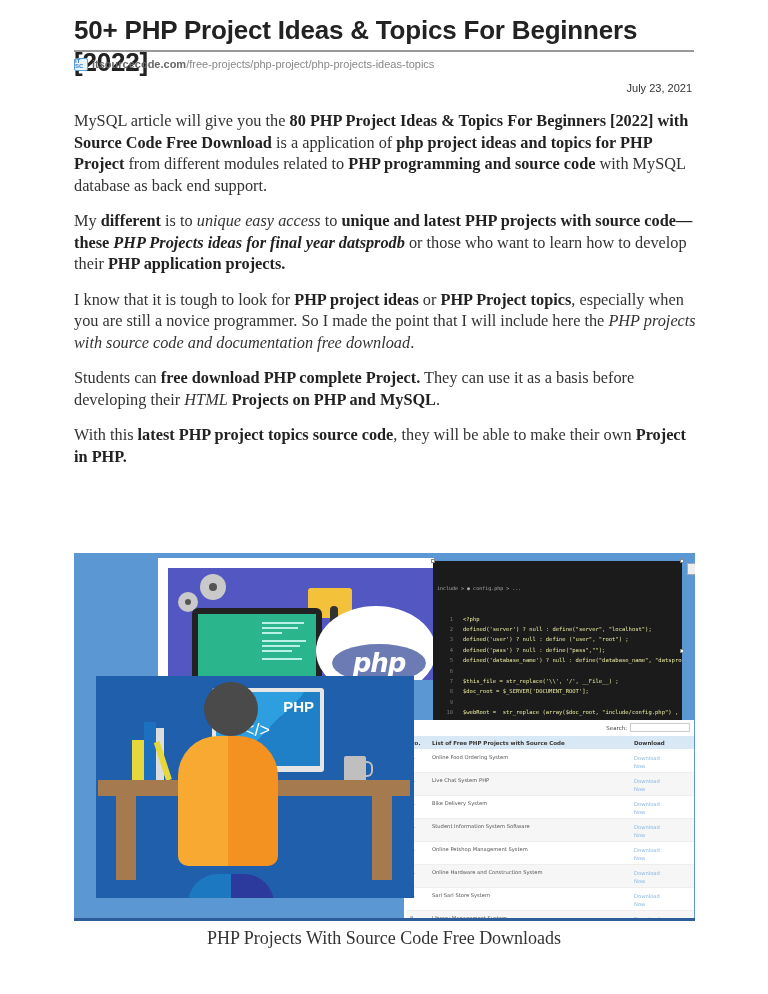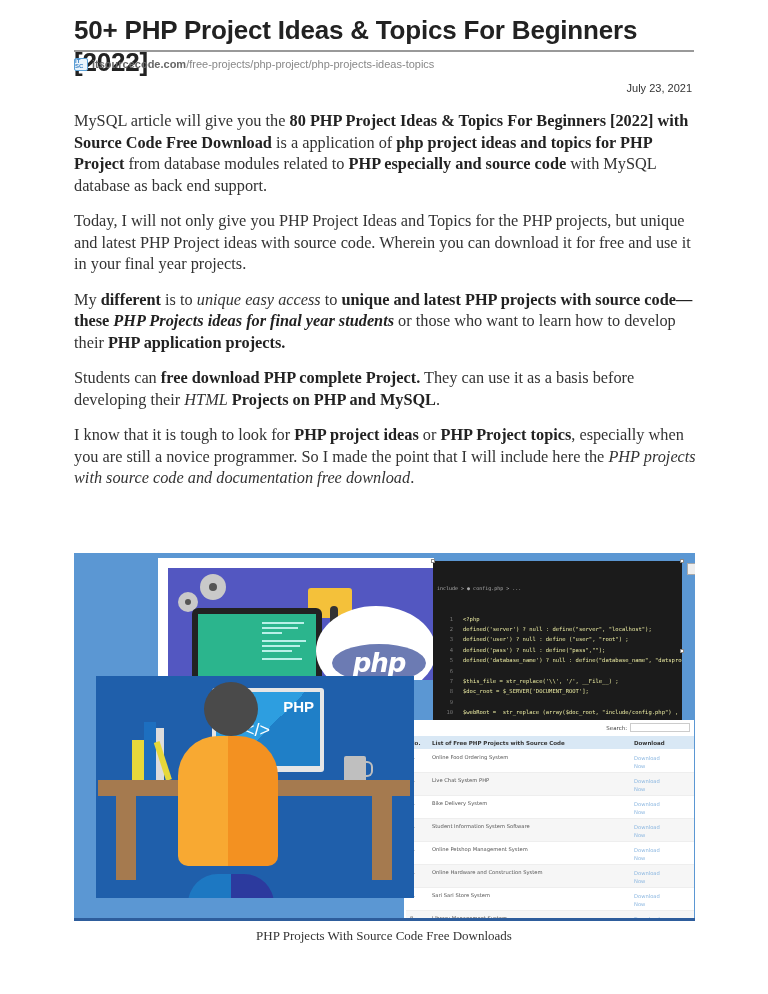--- a/index.html
+++ b/index.html
@@ -75,49 +75,51 @@
   .monitor-screen .tag { position: absolute; left: 28px; top: 28px; font-size: 18px; font-weight: normal; }
   .head { position: absolute; left: 108px; top: 6px; width: 54px; height: 54px; border-radius: 50%; background: #4a4a4a; }
   .body-back { position: absolute; left: 82px; top: 60px; width: 100px; height: 130px; border-radius: 40px 40px 10px 10px;
     background: linear-gradient(90deg, #f8a932 50%, #f39121 50%); }
   .shoulders { position: absolute; left: 86px; top: 62px; width: 92px; height: 60px; border-radius: 46px 46px 0 0; background: #8cc63f; z-index: 0; }
   .chair-base { position: absolute; left: 92px; top: 198px; width: 86px; height: 30px; border-radius: 40px 40px 0 0; background: linear-gradient(90deg, #1d78c2 50%, #2c3a9e 50%); }
   .book { position: absolute; bottom: 118px; }
   .mug { position: absolute; left: 248px; top: 80px; width: 22px; height: 26px; background: #bfbfbf; border-radius: 2px; }
   .mug::after { content: ""; position: absolute; right: -7px; top: 5px; width: 8px; height: 12px; border: 2px solid #bfbfbf; border-radius: 0 6px 6px 0; border-left: none; }
 
-  .caption { position: absolute; left: 0; top: 928px; width: 768px; text-align: center; font-size: 13px; color: #333; }
+  .caption { position: absolute; left: 0; top: 928px; width: 768px; text-align: center; font-size: 18px; color: #333; }
 </style>
 </head>
 <body>
 
 <h1 class="title">50+ PHP Project Ideas &amp; Topics For Beginners [2022]</h1>
 <div class="title-rule"></div>
 
 <div class="source">
   <span class="favicon">IT SC</span>
   <span class="domain">itsourcecode.com</span>
   <span class="path">/free-projects/php-project/php-projects-ideas-topics</span>
 </div>
 
 <div class="date">July 23, 2021</div>
 
 <div class="article">
   <p>
-    <span>MySQL article will give you the </span><b>80 PHP Project Ideas &amp; Topics For Beginners [2022] with Source Code Free Download</b><span> is a application of </span><b>php project ideas and topics for PHP Project</b><span> from database modules related to </span><b>PHP especially and source code</b><span> with MySQL database as back end support.</span>
-  </p>
-  <p>Today, I will not only give you PHP Project Ideas and Topics for the PHP projects, but unique and latest PHP Project ideas with source code. Wherein you can download it for free and use it in your final year projects.</p>
-  <p>
-    <span>My </span><b>different</b><span> is to </span><i>unique easy access</i><span> to </span><b>unique and latest PHP projects with source code—these </b><b><i>PHP Projects ideas for final year students</i></b><span> or those who want to learn how to develop their </span><b>PHP application projects.</b>
+    <span>MySQL article will give you the </span><b>80 PHP Project Ideas &amp; Topics For Beginners [2022] with Source Code Free Download</b><span> is a application of </span><b>php project ideas and topics for PHP Project</b><span> from different modules related to </span><b>PHP programming and source code</b><span> with MySQL database as back end support.</span>
+  </p>
+  <p>
+    <span>My </span><b>different</b><span> is to </span><i>unique easy access</i><span> to </span><b>unique and latest PHP projects with source code—these </b><b><i>PHP Projects ideas for final year datsprodb</i></b><span> or those who want to learn how to develop their </span><b>PHP application projects.</b>
+  </p>
+  <p>
+    <span>I know that it is tough to look for </span><b>PHP project ideas</b><span> or </span><b>PHP Project topics</b><span>, especially when you are still a novice programmer. So I made the point that I will include here the </span><i>PHP projects with source code and documentation free download</i><span>.</span>
   </p>
   <p>
     <span>Students can </span><b>free download PHP complete Project.</b><span> They can use it as a basis before developing their </span><i>HTML</i><span> </span><b>Projects on PHP and MySQL</b><span>.</span>
   </p>
   <p>
-    <span>I know that it is tough to look for </span><b>PHP project ideas</b><span> or </span><b>PHP Project topics</b><span>, especially when you are still a novice programmer. So I made the point that I will include here the </span><i>PHP projects with source code and documentation free download</i><span>.</span>
+    <span>With this </span><b>latest PHP project topics source code</b><span>, they will be able to make their own </span><b>Project in PHP.</b>
   </p>
 </div>
 
 <div class="figure">
 
   <div class="illus1">
     <div class="illus1-inner">
       <div class="gear" style="left:32px;top:6px;width:26px;height:26px;"></div>
       <div class="gear" style="left:10px;top:24px;width:20px;height:20px;"></div>
       <div class="folder"></div>

